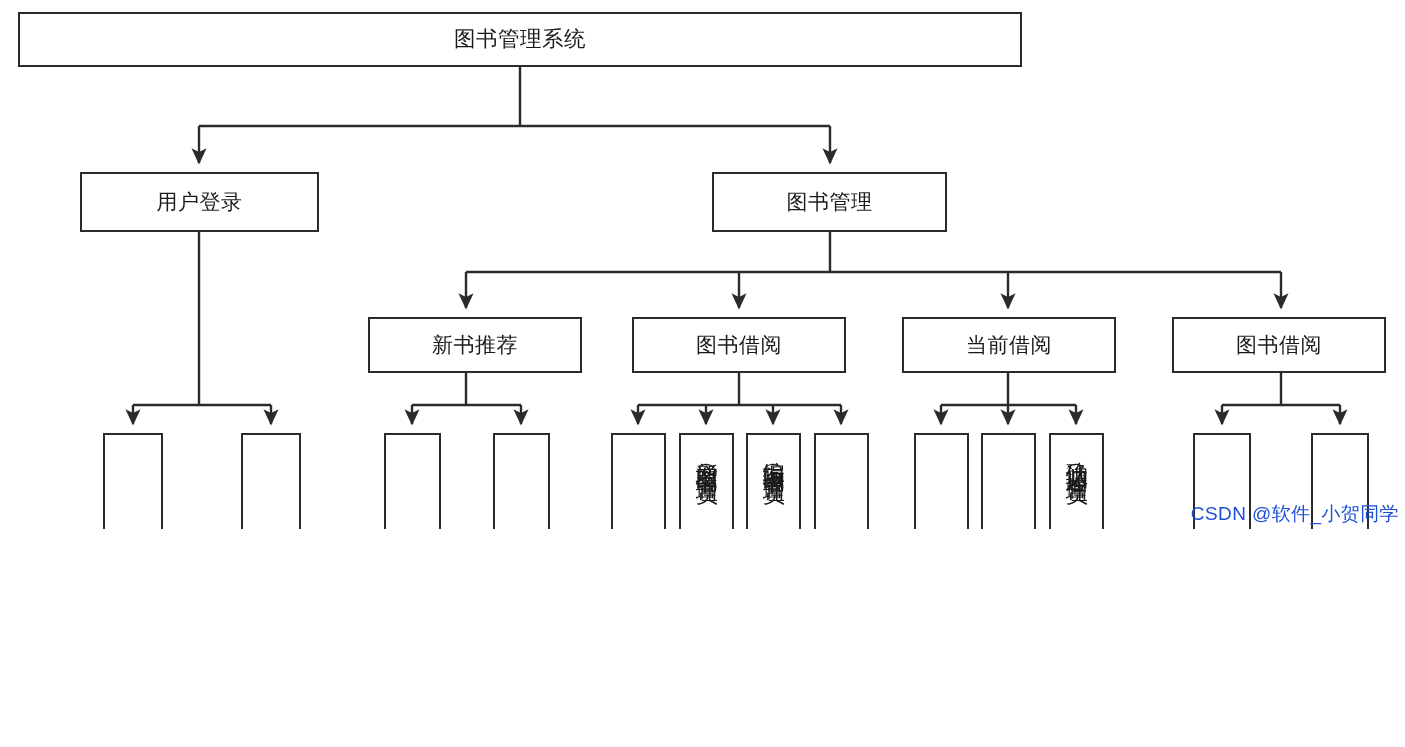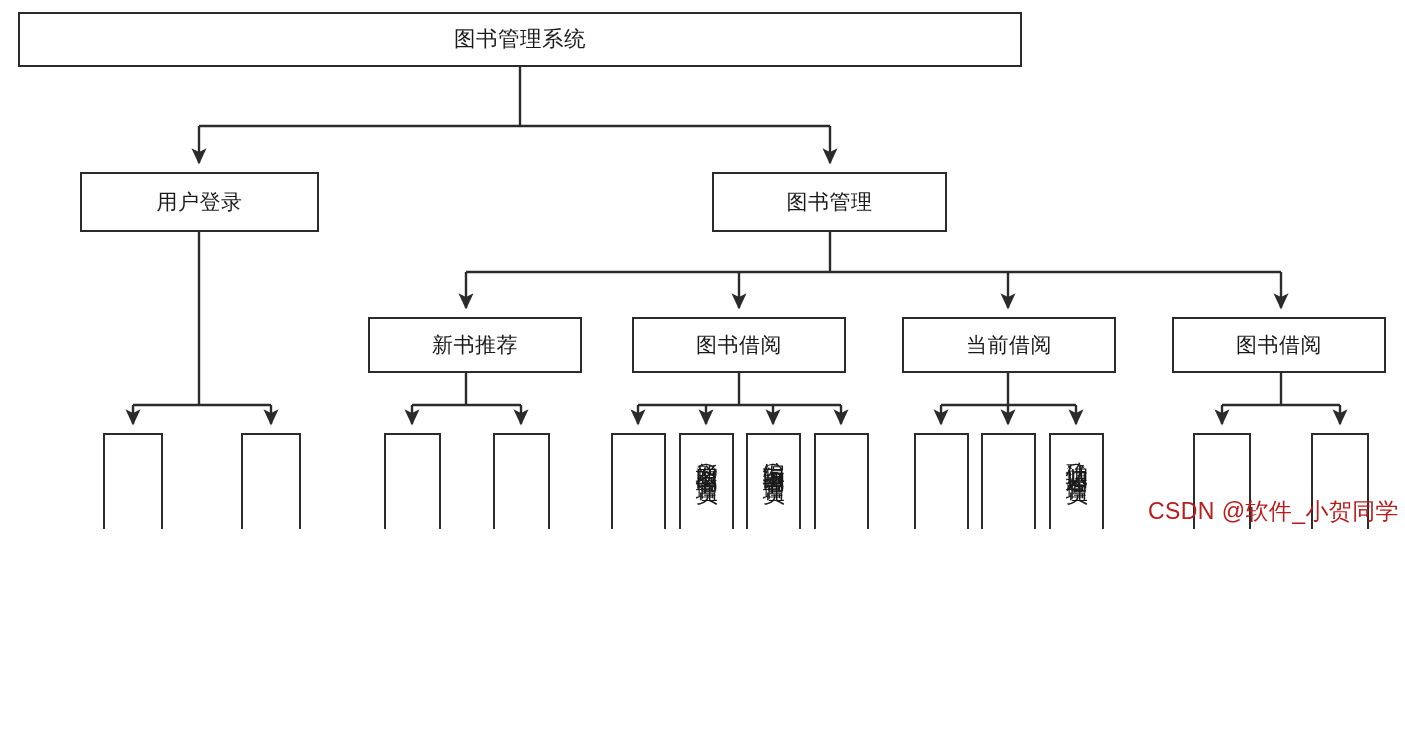--- a/index.html
+++ b/index.html
@@ -69,22 +69,22 @@
   
   .node.vert.center {
     align-items: center;
     padding-top: 0;
   }
   
   #watermark {
     position: absolute;
     right: 6px;
     bottom: 2px;
-    font-size: 23px;
-    color: #b91c1c;
+    font-size: 19px;
+    color: #1d4ed8;
     white-space: pre;
     z-index: 5;
     letter-spacing: 0.4px;
   }
 </style>
 </head>
 <body>
 
 <div id="canvas">
 

